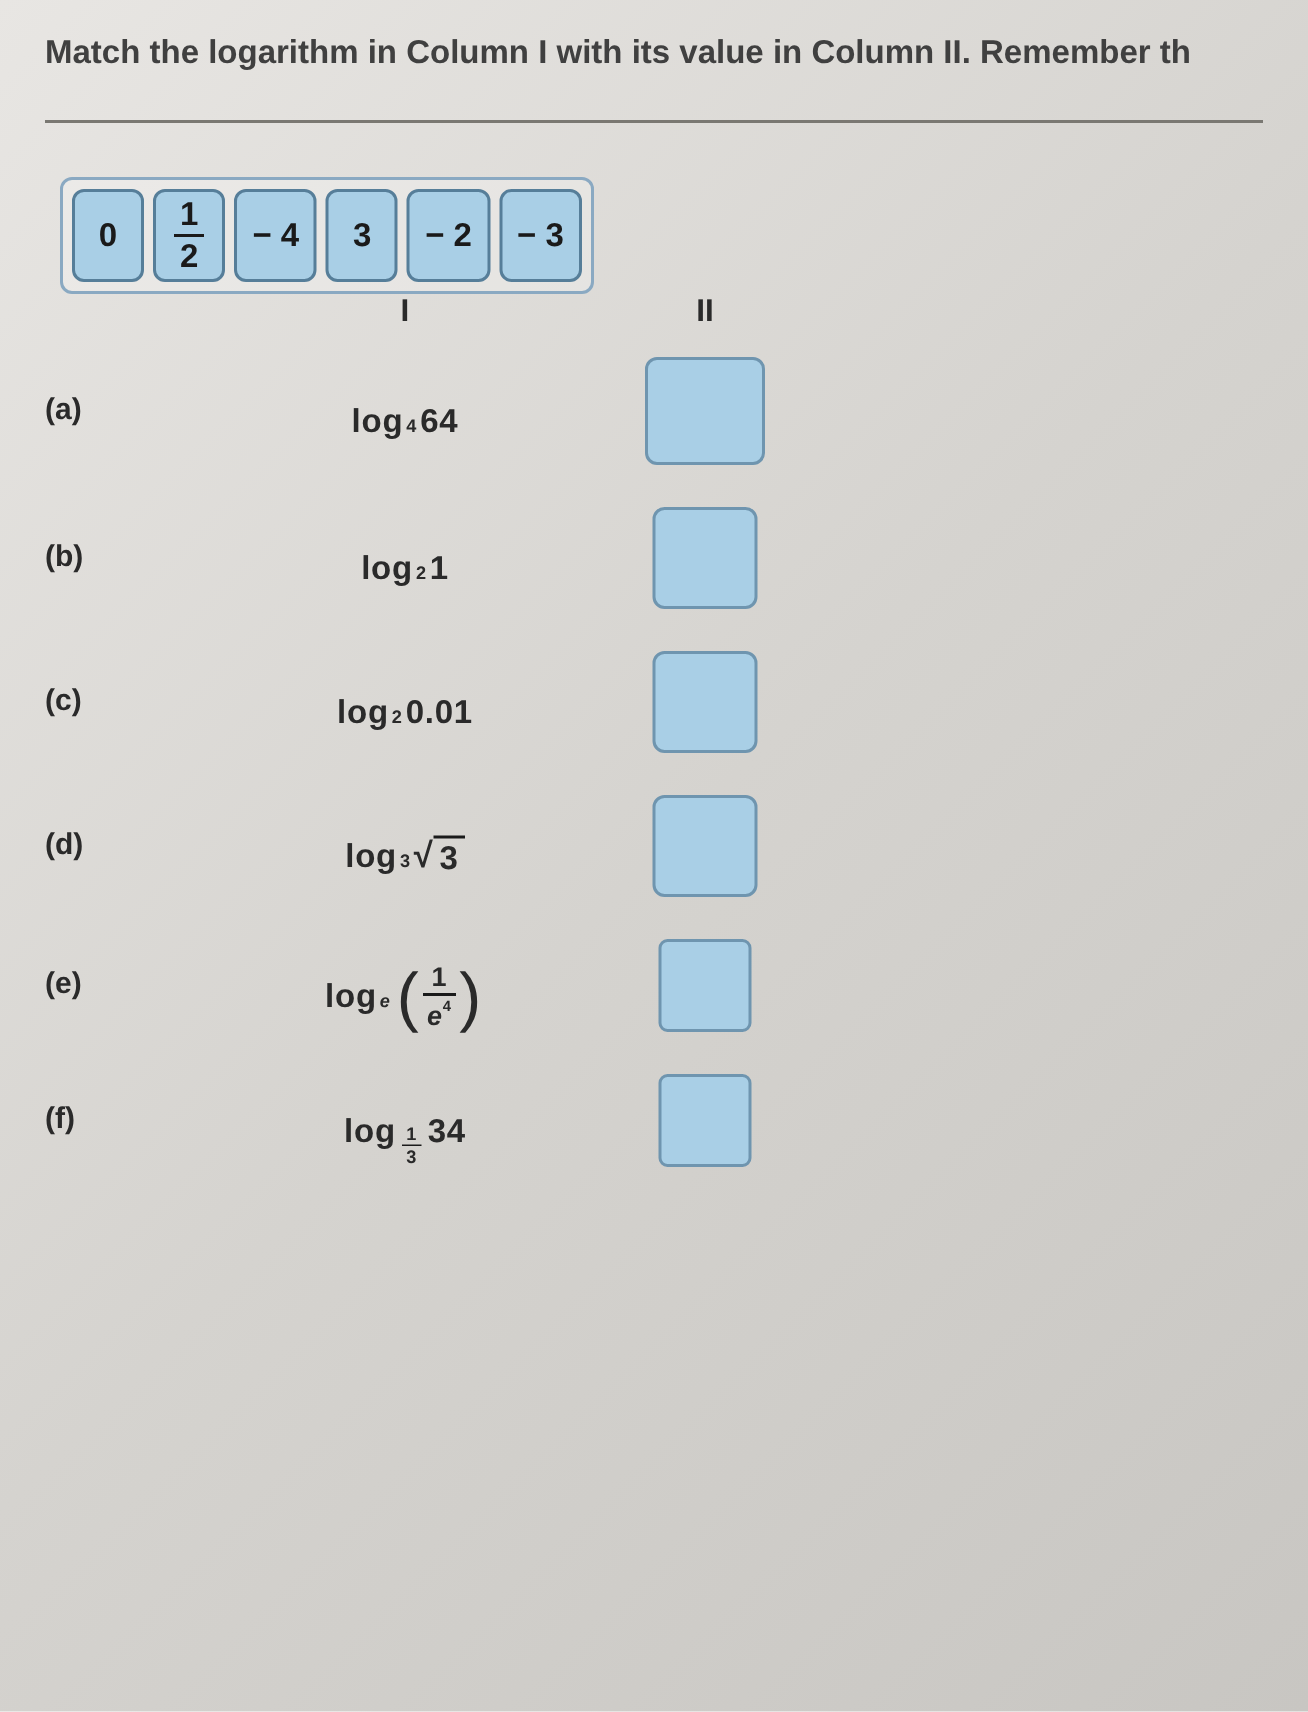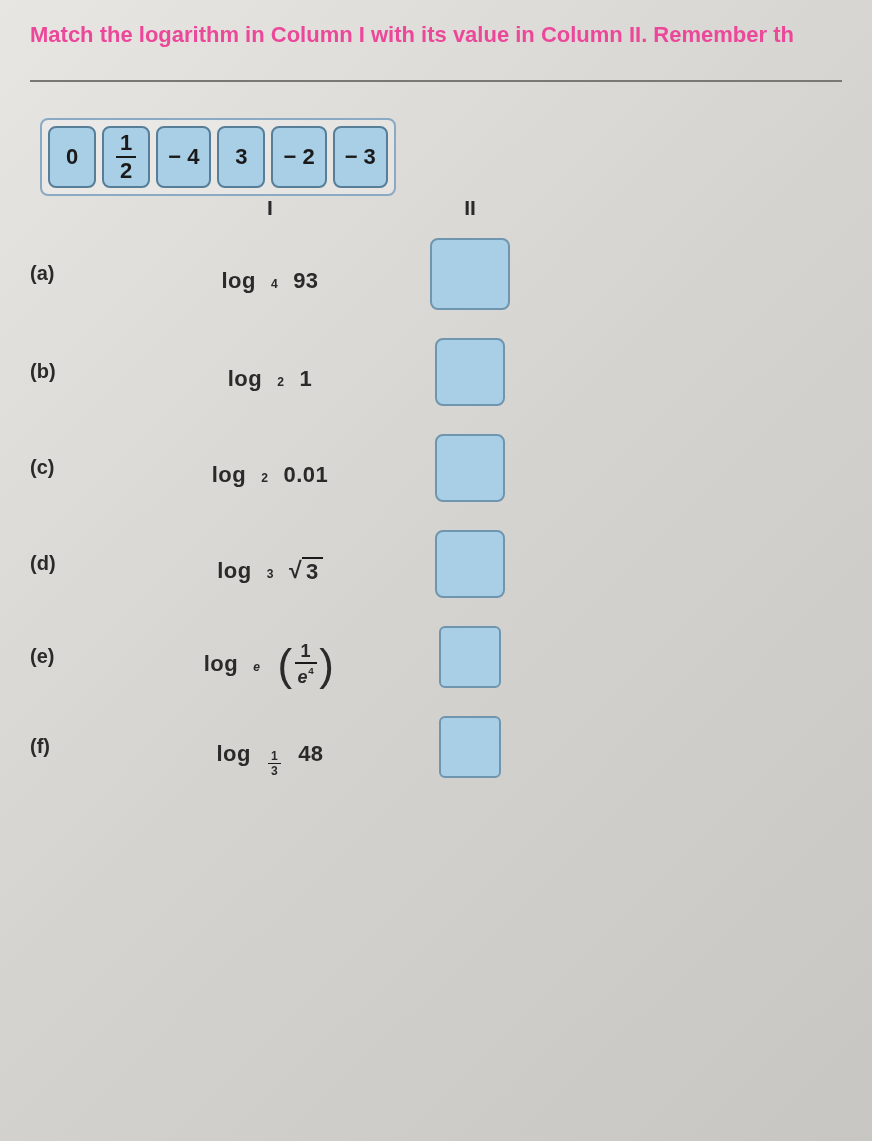--- a/index.html
+++ b/index.html
@@ -11,21 +11,21 @@
       overflow: hidden;
       position: relative;
       color: #2a2a2a;
     }
     .page {
       padding: 20px 30px 30px 30px;
     }
     .prompt {
       font-size: 22px;
       font-weight: bold;
-      color: #ec4899;
+      color: #404040;
       line-height: 1.35;
     }
     .hr {
       border: none;
       border-top: 2px solid #7a7872;
       margin: 30px 0 36px 0;
     }
     .tile-bank {
       display: inline-flex;
       align-items: stretch;
@@ -77,21 +77,21 @@
     }
     .row-label { font-weight: bold; font-size: 20px; }
     .expr {
       font-weight: bold;
       font-size: 22px;
       letter-spacing: 0.5px;
       text-align: center;
       display: flex;
       justify-content: center;
       align-items: center;
-      gap: 15px;
+      gap: 2px;
       margin-top: 15px;
     }
     .drop {
       width: 80px;
       height: 72px;
       background: #a9cfe6;
       border: 2px solid #6f95af;
       border-radius: 8px;
       justify-self: center;
     }
@@ -167,21 +167,21 @@
     <div>II</div>
   </div>
 
   <div class="rows">
 
     <div class="row">
       <div class="row-label">(a)</div>
       <div class="expr">
         <span>log</span>
         <span class="sub">4</span>
-        <span>93</span>
+        <span>64</span>
       </div>
       <div class="drop"></div>
     </div>
 
     <div class="row">
       <div class="row-label">(b)</div>
       <div class="expr">
         <span>log</span>
         <span class="sub">2</span>
         <span>1</span>
@@ -231,19 +231,19 @@
     </div>
 
     <div class="row">
       <div class="row-label">(f)</div>
       <div class="expr">
         <span>log</span>
         <span class="subfrac">
           <span class="n">1</span>
           <span class="d">3</span>
         </span>
-        <span>48</span>
+        <span>34</span>
       </div>
       <div class="drop sm"></div>
     </div>
 
   </div>
 </div>
 
 </body></html>

